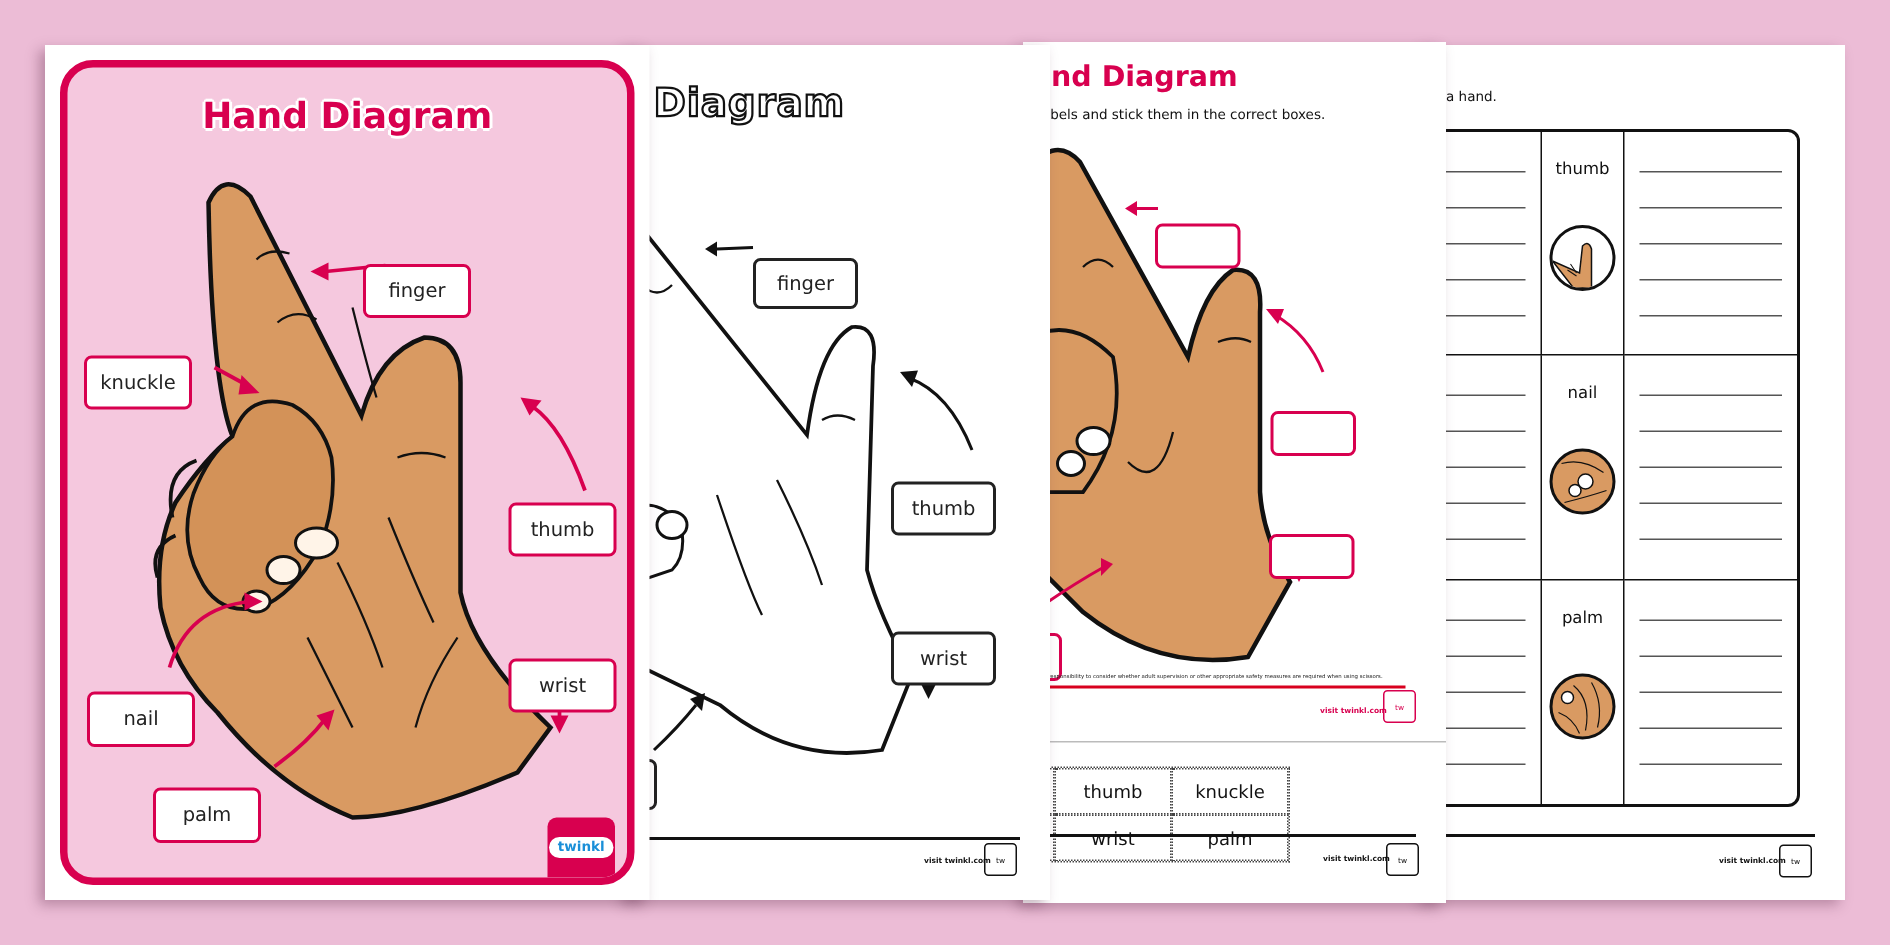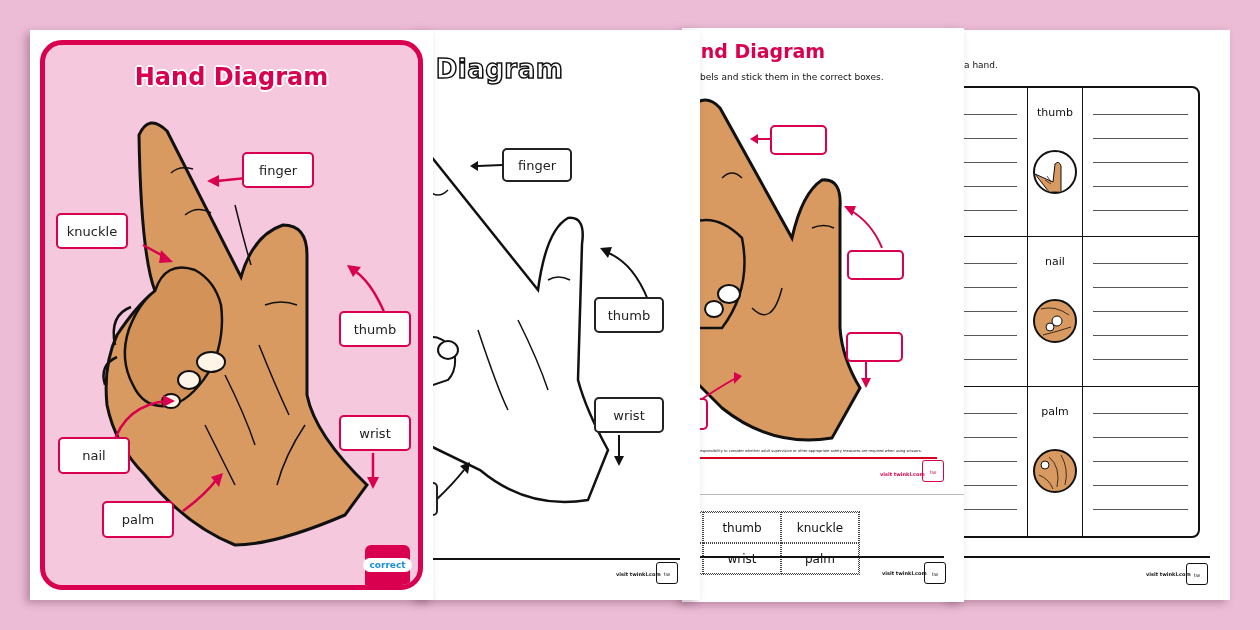--- a/index.html
+++ b/index.html
@@ -8,21 +8,21 @@
 
   .sheet { position: absolute; background: #ffffff; box-shadow: -4px 3px 8px rgba(90,40,70,0.35); overflow: hidden; }
   #sheet4 { left: 950px; top: 30px; width: 280px; height: 570px; z-index: 1; }
   #sheet3 { left: 682px; top: 28px; width: 282px; height: 574px; z-index: 2; }
   #sheet2 { left: 418px; top: 30px; width: 282px; height: 570px; z-index: 3; }
   #sheet1 { left: 30px; top: 30px; width: 403px; height: 570px; z-index: 4; }
 
   
   .poster { position: absolute; left: 10px; top: 10px; width: 383px; height: 550px; background: #f5c8de; border: 5px solid #d8004f; border-radius: 22px; overflow: hidden; }
   .poster-title { position: absolute; left: 0; right: 0; top: 18px; text-align: center; font-family: "DejaVu Sans", sans-serif; font-weight: bold; font-size: 24px; color: #d8004f; text-shadow: 2px 0 #fff, -2px 0 #fff, 0 2px #fff, 0 -2px #fff, 1px 1px #fff, -1px -1px #fff, 1px -1px #fff, -1px 1px #fff; }
-  .lbl { position: absolute; background: #fff; border: 2px solid #d8004f; border-radius: 5px; font-family: "DejaVu Sans", sans-serif; font-size: 13px; color: #222; display: flex; align-items: center; justify-content: center; }
+  .lbl { position: absolute; background: #fff; border: 2px solid #d8004f; border-radius: 5px; font-family: "DejaVu Sans", sans-serif; font-size: 13px; color: #222; display: flex; align-items: center; justify-content: center; margin-top: 24px; }
   .lbl.black { border-color: #222; }
   .lbl.empty { background: #fff; }
   .svg-layer { position: absolute; left: 0; top: 0; }
   .twinkl-badge { position: absolute; right: 8px; bottom: 0; width: 45px; height: 40px; background: #d8004f; border-radius: 6px 6px 0 0; display: flex; align-items: center; justify-content: center; }
   .twinkl-cloud { background: #fff; border-radius: 12px; padding: 2px 6px; font-size: 9px; font-weight: bold; color: #1a8fd8; font-family: "DejaVu Sans", sans-serif; }
 
   
   .bw-title { position: absolute; left: -30px; top: 24px; font-family: "DejaVu Sans", sans-serif; font-weight: bold; font-size: 26px; color: #fff; -webkit-text-stroke: 1.5px #111; letter-spacing: 0.5px; white-space: nowrap; }
   .footer-line { position: absolute; height: 2px; background: #111; }
   .footer-text { position: absolute; font-size: 5px; font-weight: bold; color: #111; font-family: "DejaVu Sans", sans-serif; }
@@ -238,16 +238,16 @@
     </svg>
 
     <div class="lbl" style="left:197px;top:107px;width:72px;height:36px">finger</div>
     <div class="lbl" style="left:11px;top:168px;width:72px;height:36px">knuckle</div>
     <div class="lbl" style="left:294px;top:266px;width:72px;height:36px">thumb</div>
     <div class="lbl" style="left:294px;top:370px;width:72px;height:36px">wrist</div>
     <div class="lbl" style="left:13px;top:392px;width:72px;height:37px">nail</div>
     <div class="lbl" style="left:57px;top:456px;width:72px;height:37px">palm</div>
 
     <div class="twinkl-badge">
-      <span class="twinkl-cloud">correct</span>
+      <span class="twinkl-cloud">twinkl</span>
     </div>
   </div>
 </div>
 
 </body></html>

